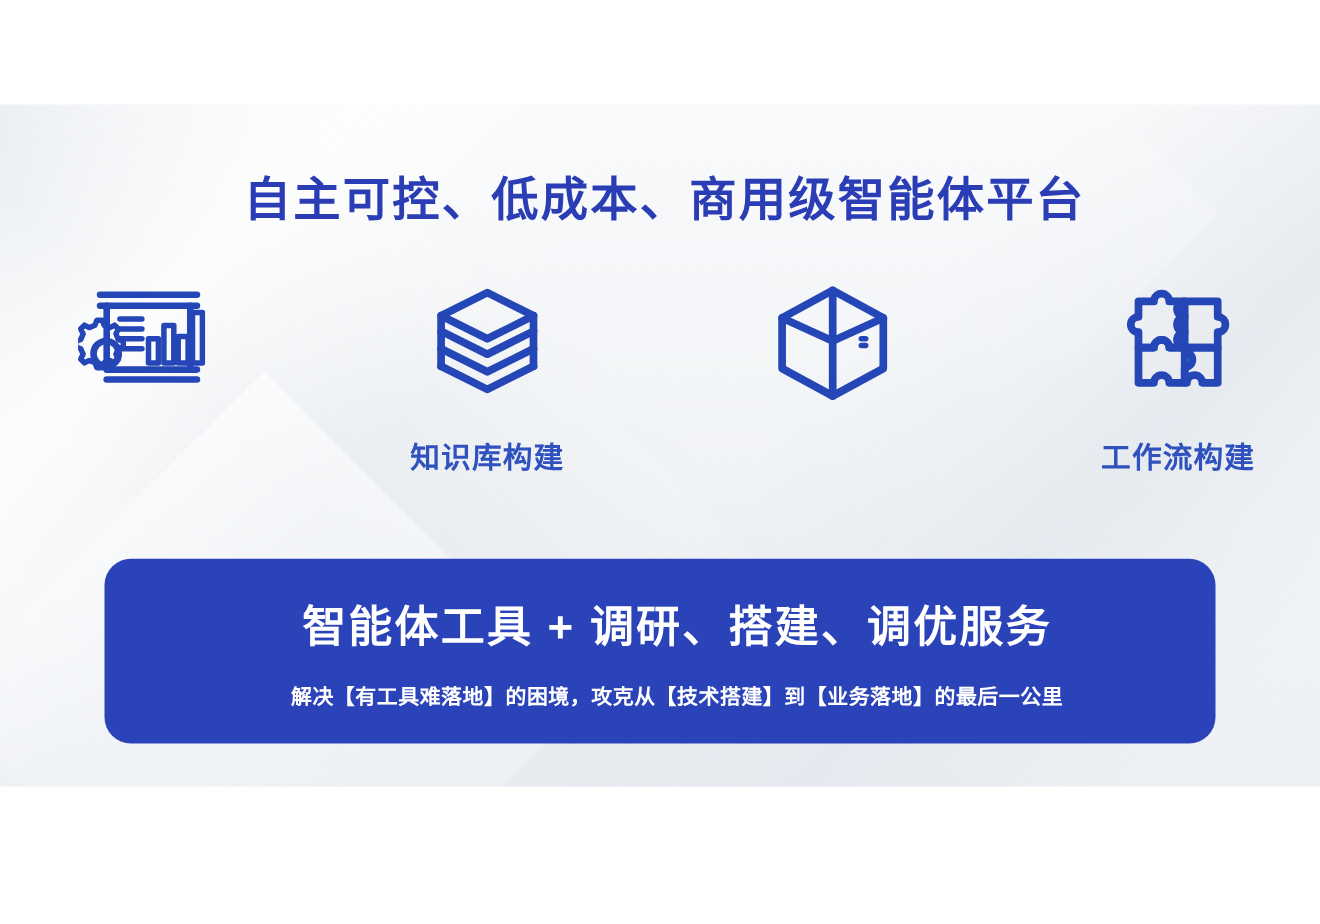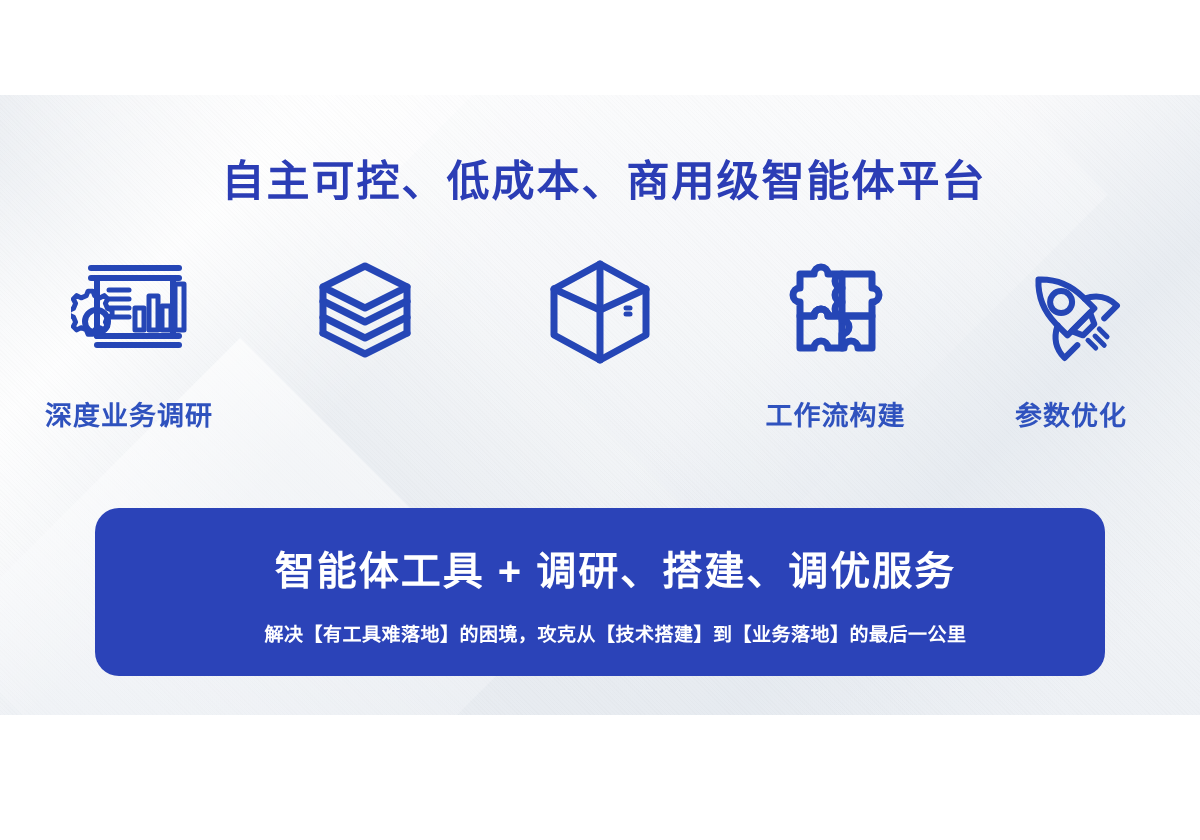--- a/index.html
+++ b/index.html
@@ -172,21 +172,20 @@
 
           <rect x="64" y="52" width="9" height="22" stroke-width="5"></rect>
           <rect x="78" y="40" width="9" height="34" stroke-width="5"></rect>
           <rect x="91" y="50" width="9" height="24" stroke-width="5"></rect>
           <rect x="104" y="28" width="9" height="46" stroke-width="5"></rect>
 
           <path d="M34 56.5 l5.6 -2.2 2.6 -6.3 -2.8 -5.3 4.2 -4.2 5.3 2.8 6.3 -2.6 2.2 -5.6 h5.9 l2.2 5.6 6.3 2.6 5.3 -2.8 4.2 4.2 -2.8 5.3 2.6 6.3 5.6 2.2 v5.9 l-5.6 2.2 -2.6 6.3 2.8 5.3 -4.2 4.2 -5.3 -2.8 -6.3 2.6 -2.2 5.6 h-5.9 l-2.2 -5.6 -6.3 -2.6 -5.3 2.8 -4.2 -4.2 2.8 -5.3 -2.6 -6.3 -5.6 -2.2 z" transform="translate(-30,8) scale(0.82)"></path>
           <circle cx="25.5" cy="65.5" r="11.5"></circle>
         </svg>
       </div>
-      <div class="feature-label">深度业务调研</div>
     </div>
 
     <div class="feature">
       <div class="feature-icon">
         <svg width="116" height="112" viewBox="0 0 116 112" fill="none" stroke="#2546B6" stroke-width="7" stroke-linecap="round" stroke-linejoin="round">
 
           <path d="M58 10 L100 31 L58 52 L16 31 Z"></path>
 
           <path d="M16 45 L58 66 L100 45"></path>
           <path d="M16 45 L16 31"></path>
@@ -194,20 +193,21 @@
 
           <path d="M16 61 L58 82 L100 61"></path>
           <path d="M16 61 L16 47"></path>
           <path d="M100 61 L100 47"></path>
 
           <path d="M16 77 L58 98 L100 77"></path>
           <path d="M16 77 L16 63"></path>
           <path d="M100 77 L100 63"></path>
         </svg>
       </div>
+      <div class="feature-label">知识库构建</div>
     </div>
 
     <div class="feature">
       <div class="feature-icon">
         <svg width="116" height="112" viewBox="0 0 116 112" fill="none" stroke="#2546B6" stroke-width="7" stroke-linecap="round" stroke-linejoin="round">
 
           <path d="M58 8 L104 33 L104 79 L58 104 L12 79 L12 33 Z"></path>
 
           <path d="M58 8 L58 54"></path>
           <path d="M58 54 L104 33"></path>
@@ -229,43 +229,20 @@
           <path d="M64 18 h30 v14 a7 7 0 0 1 0 14 v14 H64 a7 7 0 0 1 0 -14 V32 a7 7 0 0 1 0 -14 Z"></path>
 
           <path d="M22 60 h14 a7 7 0 0 1 14 0 h14 v32 H50 a7 7 0 0 0 -14 0 H22 Z"></path>
 
           <path d="M64 60 h30 v32 H80 a7 7 0 0 0 -14 0 H64 V78 a7 7 0 0 0 0 -14 Z"></path>
         </svg>
       </div>
       <div class="feature-label">工作流构建</div>
     </div>
 
-    <div class="feature">
-      <div class="feature-icon">
-        <svg width="116" height="112" viewBox="0 0 116 112" fill="none" stroke="#2546B6" stroke-width="6" stroke-linecap="round" stroke-linejoin="round">
-          <g transform="rotate(-45 58 56)">
-
-            <path d="M58 10 c13 12 19 28 19 44 v16 H39 V54 c0 -16 6 -32 19 -44 Z"></path>
-
-            <path d="M39 56 c-12 6 -18 16 -18 28 h18"></path>
-
-            <path d="M77 56 c12 6 18 16 18 28 H77"></path>
-
-            <circle cx="58" cy="42" r="11"></circle>
-
-            <path d="M45 70 h26 l-5 11 h-16 Z"></path>
-
-            <path d="M50 88 v11" stroke-width="5"></path>
-            <path d="M58 90 v13" stroke-width="5"></path>
-            <path d="M66 88 v11" stroke-width="5"></path>
-          </g>
-        </svg>
-      </div>
-      <div class="feature-label">参数优化</div>
-    </div>
 
   </div>
 
   <div class="banner">
     <div class="banner-title">智能体工具 + 调研、搭建、调优服务</div>
     <div class="banner-sub">解决【有工具难落地】的困境，攻克从【技术搭建】到【业务落地】的最后一公里</div>
   </div>
 
 </div>
 

